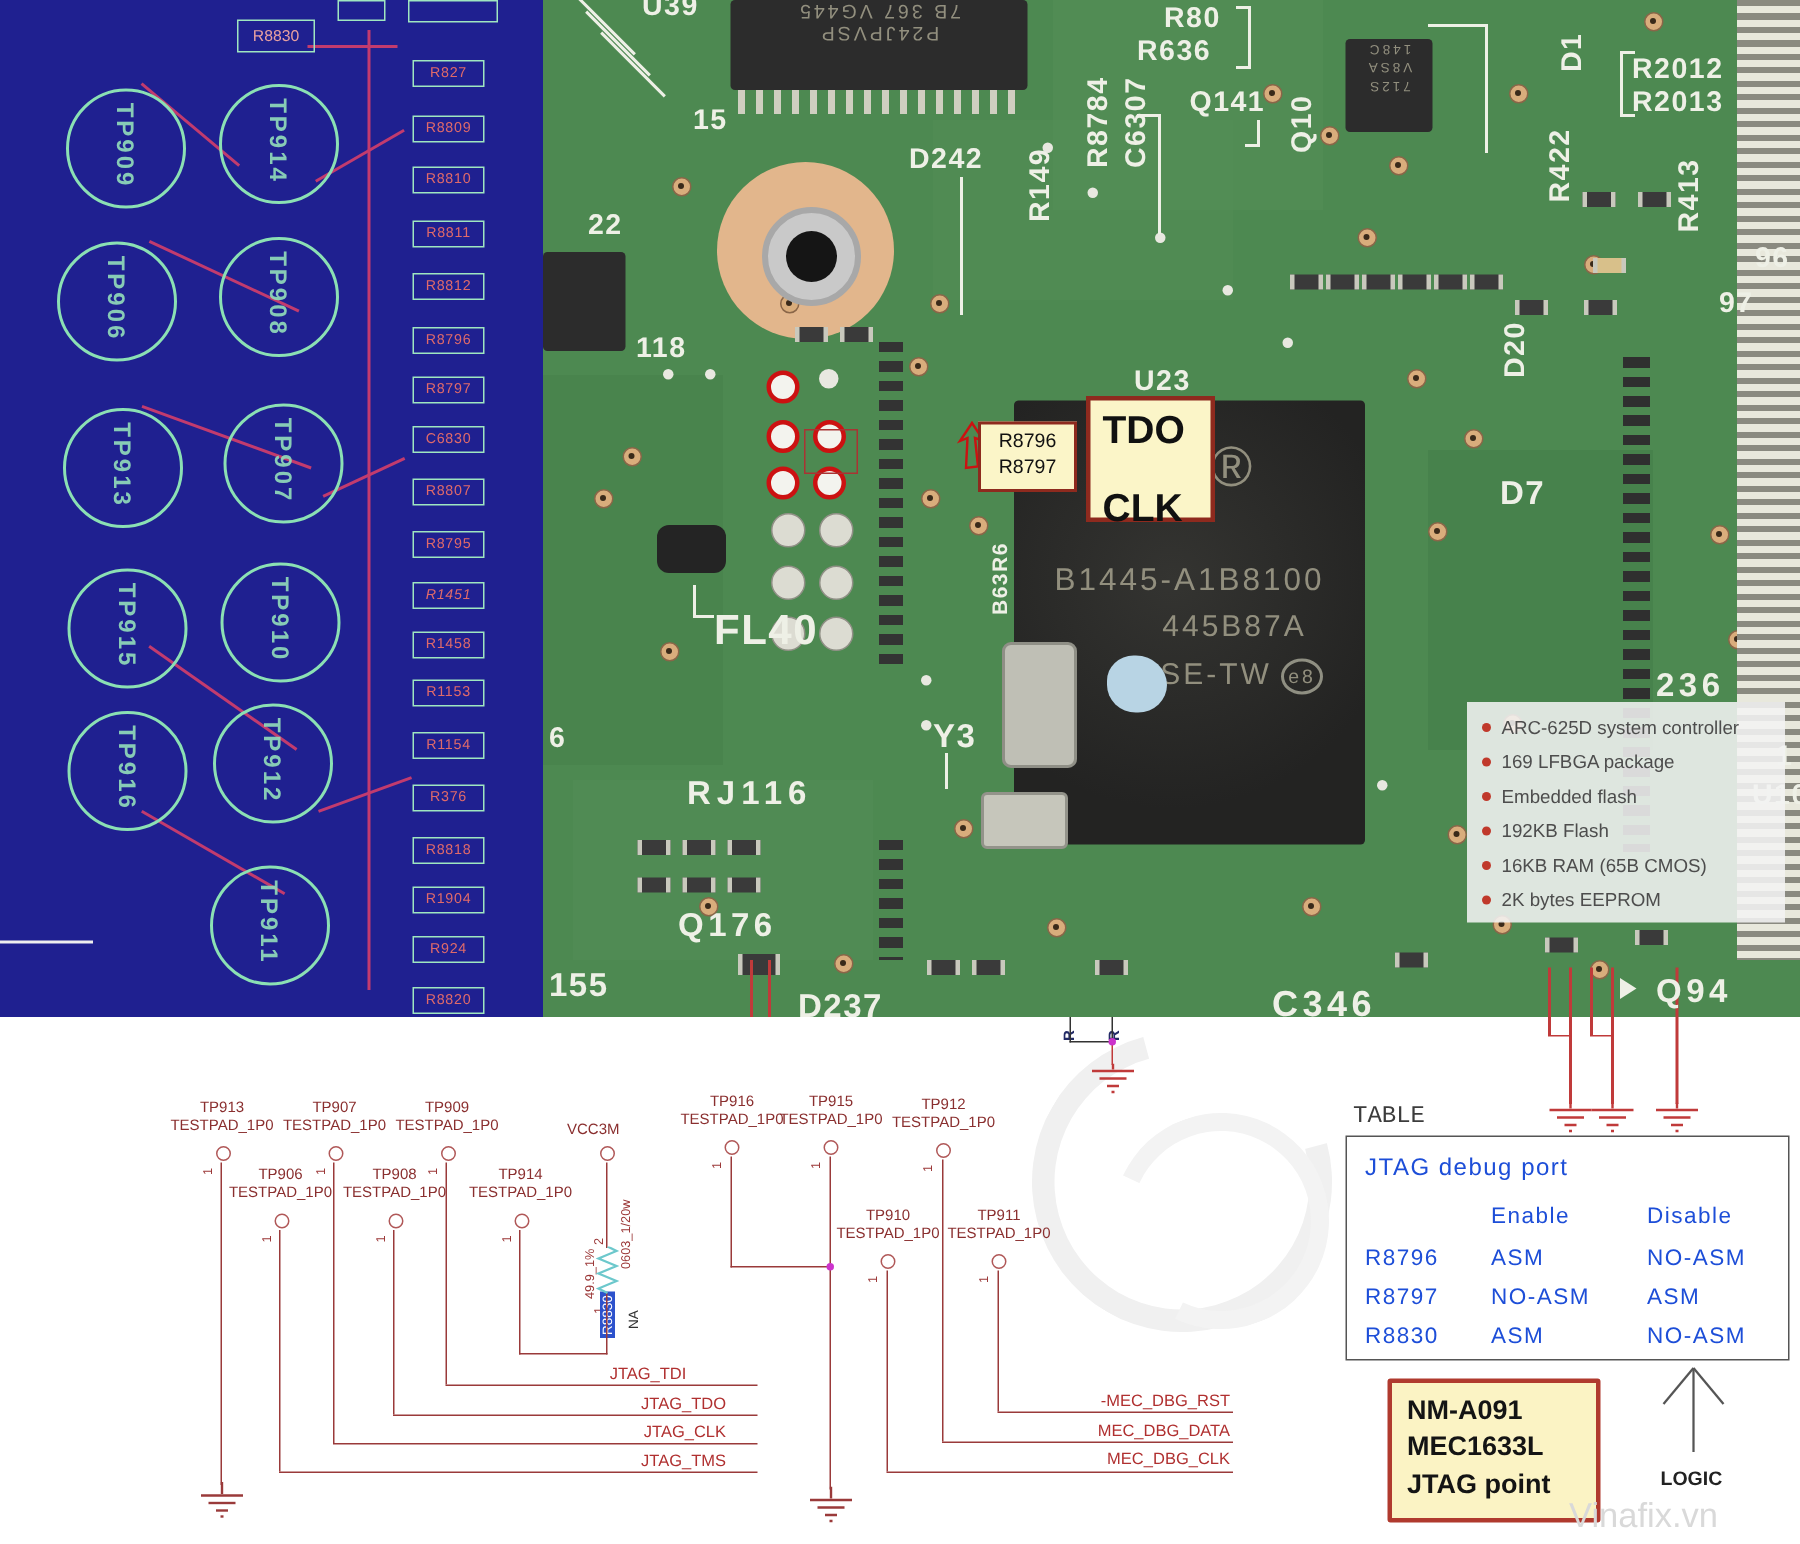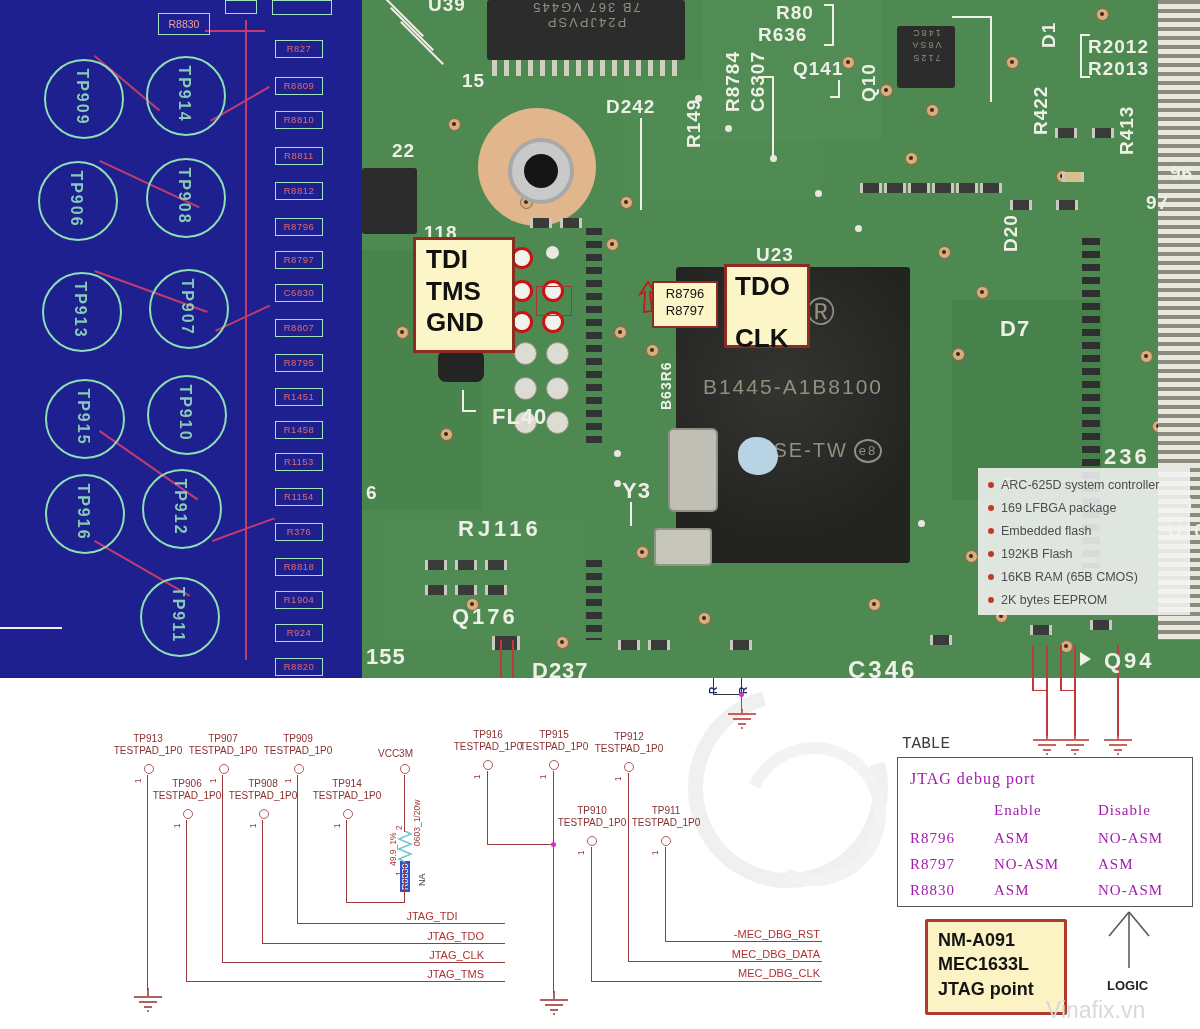--- a/index.html
+++ b/index.html
@@ -48,21 +48,21 @@
   .tp-lbl{position:absolute;width:96px;text-align:center;color:#8a2f2f;font-size:10px;line-height:1.18;z-index:3;}
   .pin1{position:absolute;color:#9a3535;font-size:8.5px;transform:rotate(-90deg);z-index:3;}
   .sig{position:absolute;width:104px;color:#b03030;font-size:11px;text-align:right;z-index:3;white-space:nowrap;}
   .jdot{position:absolute;width:5px;height:5px;border-radius:50%;background:#cc33cc;z-index:4;}
   .rot{transform:rotate(-90deg);transform-origin:0 0;position:absolute;white-space:nowrap;}
   .swirl{position:absolute;border-radius:50%;z-index:0;}
   
   #table-caption{position:absolute;left:902px;top:735px;font-family:"Liberation Mono",monospace;
                  font-size:16px;color:#3c3c3c;z-index:3;}
   #jtag-table{position:absolute;left:897px;top:757px;width:294px;height:148px;border:1.5px solid #555;
-              background:#fff;font-family:Liberation Serif, serif;color:#a21caf;z-index:3;}
+              background:#fff;font-family:Liberation Sans, sans-serif;color:#1d4ed8;z-index:3;}
   #jtag-table .t-title{position:absolute;left:12px;top:12px;font-size:16px;letter-spacing:1px;}
   .t-cell{position:absolute;font-size:15px;letter-spacing:1px;white-space:nowrap;}
   
   #callout{position:absolute;left:925px;top:919px;width:126px;height:84px;background:#fbf3c4;
            border:3px solid #b03a2e;border-radius:2px;z-index:5;padding:6px 0 0 10px;}
   #callout div{font-size:18px;font-weight:bold;color:#141414;line-height:1.35;}
   #logic-label{position:absolute;left:1107px;top:978px;font-size:13px;font-weight:bold;color:#222;z-index:5;}
   #watermark{position:absolute;left:1046px;top:997px;font-size:23px;color:#d9d9d9;z-index:5;}
 </style>
 </head>
@@ -115,21 +115,21 @@
     <div class="res-box" style="top:40px;">R827</div>
     <div class="res-box" style="top:77px;">R8809</div>
     <div class="res-box" style="top:111px;">R8810</div>
     <div class="res-box" style="top:147px;">R8811</div>
     <div class="res-box" style="top:182px;">R8812</div>
     <div class="res-box" style="top:218px;">R8796</div>
     <div class="res-box" style="top:251px;">R8797</div>
     <div class="res-box" style="top:284px;">C6830</div>
     <div class="res-box" style="top:319px;">R8807</div>
     <div class="res-box" style="top:354px;">R8795</div>
-    <div class="res-box" style="top:388px;">R1451</div>
+    <div class="res-box" style="top:388px;font-style:italic;">R1451</div>
     <div class="res-box" style="top:421px;">R1458</div>
     <div class="res-box" style="top:453px;">R1153</div>
     <div class="res-box" style="top:488px;">R1154</div>
     <div class="res-box" style="top:523px;">R376</div>
     <div class="res-box" style="top:558px;">R8818</div>
     <div class="res-box" style="top:591px;">R1904</div>
     <div class="res-box" style="top:624px;">R924</div>
     <div class="res-box" style="top:658px;">R8820</div>
 
     <div class="abs" style="left:0;top:627px;width:62px;height:2px;background:#eee;"></div>
@@ -172,20 +172,21 @@
       <div class="chiptxt" style="transform:rotate(180deg);font-size:9px;padding-top:6px;line-height:1.4;">
         <div>712S</div>
         <div>V8SA</div>
         <div>148C</div>
       </div>
     </div>
 
     <div class="chip" style="left:314px;top:267px;width:234px;height:296px;background:radial-gradient(circle at 45% 40%,#343431,#232322 70%);">
       <div class="chiptxt" style="position:absolute;left:70px;top:24px;font-size:38px;letter-spacing:4px;">SC®</div>
       <div class="chiptxt" style="position:absolute;left:0;width:100%;top:108px;font-size:21px;">B1445-A1B8100</div>
+      <div class="chiptxt" style="position:absolute;left:30px;width:100%;top:140px;font-size:20px;">445B87A</div>
       <div class="chiptxt" style="position:absolute;left:10px;width:100%;top:172px;font-size:20px;">ASE-TW</div>
       <div class="chiptxt" style="position:absolute;left:178px;top:172px;width:24px;height:20px;border:2px solid #8f8f82;border-radius:50%;font-size:13px;line-height:20px;">e8</div>
       <div style="position:absolute;left:62px;top:170px;width:40px;height:38px;background:#b8d4e4;border-radius:46% 54% 50% 50%;"></div>
     </div>
 
     <div class="abs" style="left:306px;top:428px;width:46px;height:80px;background:#bfbfb5;border-radius:6px;border:2px solid #8f8f86;z-index:3;"></div>
     <div class="abs" style="left:292px;top:528px;width:54px;height:34px;background:#c6c6bb;border-radius:4px;border:2px solid #93938a;z-index:3;"></div>
 
     <div class="ringpad" style="left:149px;top:247px;"></div>
     <div class="ringpad" style="left:149px;top:280px;"></div>
@@ -221,21 +222,21 @@
     <div class="silk vert" style="left:676px;top:48px;">D1</div>
     <div class="silk" style="left:726px;top:36px;">R2012</div>
     <div class="silk" style="left:726px;top:58px;">R2013</div>
     <div class="silk vert" style="left:668px;top:135px;">R422</div>
     <div class="silk vert" style="left:754px;top:155px;">R413</div>
     <div class="silk" style="left:808px;top:162px;">96</div>
     <div class="silk" style="left:784px;top:192px;">97</div>
     <div class="silk vert" style="left:638px;top:252px;">D20</div>
     <div class="silk" style="left:394px;top:244px;">U23</div>
     <div class="silk vert" style="left:296px;top:410px;font-size:14px;">B63R6</div>
-    <div class="silk" style="left:114px;top:404px;font-size:22px;margin-left:16px;">FL40</div>
+    <div class="silk" style="left:114px;top:404px;font-size:28px;">FL40</div>
     <div class="silk" style="left:260px;top:478px;font-size:22px;">Y3</div>
     <div class="silk" style="left:96px;top:516px;font-size:22px;letter-spacing:4px;">RJ116</div>
     <div class="silk" style="left:90px;top:604px;font-size:22px;letter-spacing:3px;">Q176</div>
     <div class="silk" style="left:4px;top:644px;font-size:22px;">155</div>
     <div class="silk" style="left:170px;top:658px;font-size:22px;">D237</div>
     <div class="silk" style="left:4px;top:482px;">6</div>
     <div class="silk" style="left:638px;top:316px;font-size:22px;">D7</div>
     <div class="silk" style="left:742px;top:444px;font-size:22px;letter-spacing:3px;">236</div>
     <div class="silk" style="left:742px;top:648px;font-size:22px;letter-spacing:3px;">Q94</div>
     <div class="silk" style="left:486px;top:656px;font-size:24px;letter-spacing:3px;">C346</div>
@@ -325,25 +326,20 @@
     <i class="cmp" style="left:668px;top:625px;"></i>
     <i class="cmp" style="left:728px;top:620px;"></i>
     <i class="cmp" style="left:568px;top:635px;"></i>
     <i class="cmp" style="left:700px;top:172px;background:#d8c08a;"></i>
     <i class="cmp" style="left:694px;top:200px;"></i>
 
     <div class="rline" style="left:138px;top:640px;width:1.5px;height:38px;"></div>
     <div class="rline" style="left:150px;top:640px;width:1.5px;height:38px;"></div>
   </div>
 
-  <div class="note-box" style="left:413px;top:237px;width:86px;height:106px;padding:4px 0 0 10px;">
-    <div style="font-size:26px;font-weight:bold;line-height:1.22;">TDI</div>
-    <div style="font-size:26px;font-weight:bold;line-height:1.22;">TMS</div>
-    <div style="font-size:26px;font-weight:bold;line-height:1.22;">GND</div>
-  </div>
   <div class="note-box" style="left:652px;top:281px;width:62px;height:40px;border-width:2px;text-align:center;padding-top:3px;">
     <div style="font-size:13px;line-height:1.3;">R8796</div>
     <div style="font-size:13px;line-height:1.3;">R8797</div>
   </div>
   <div class="note-box" style="left:724px;top:264px;width:72px;height:74px;padding:4px 0 0 8px;">
     <div style="font-size:26px;font-weight:bold;line-height:1.22;">TDO</div>
     <div style="font-size:26px;font-weight:bold;line-height:1.22;margin-top:20px;">CLK</div>
   </div>
 
   <div id="info-box">

